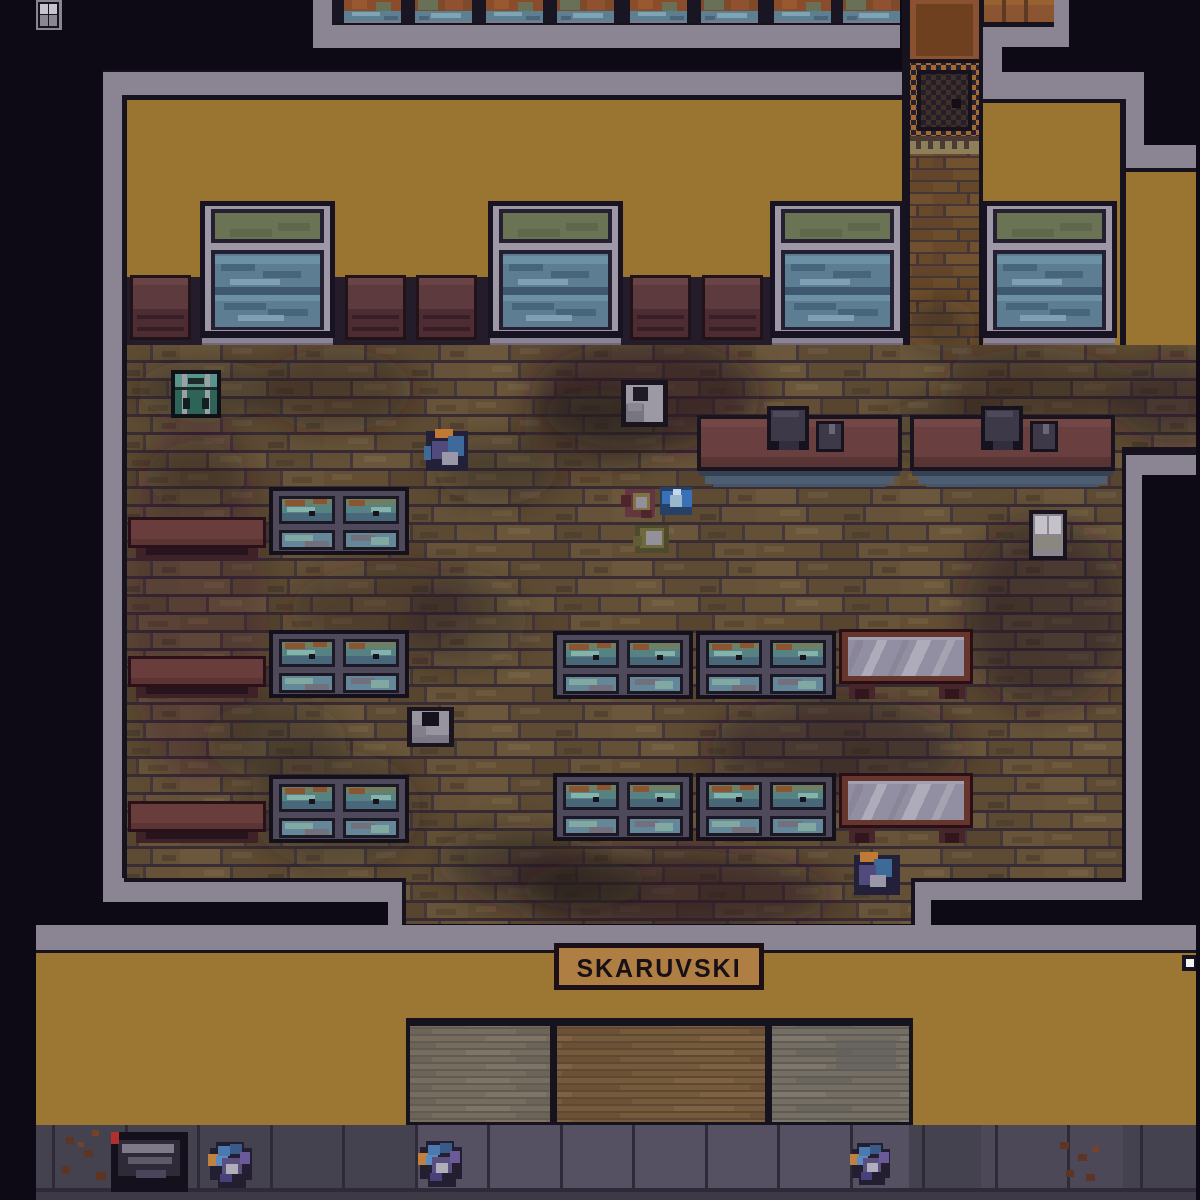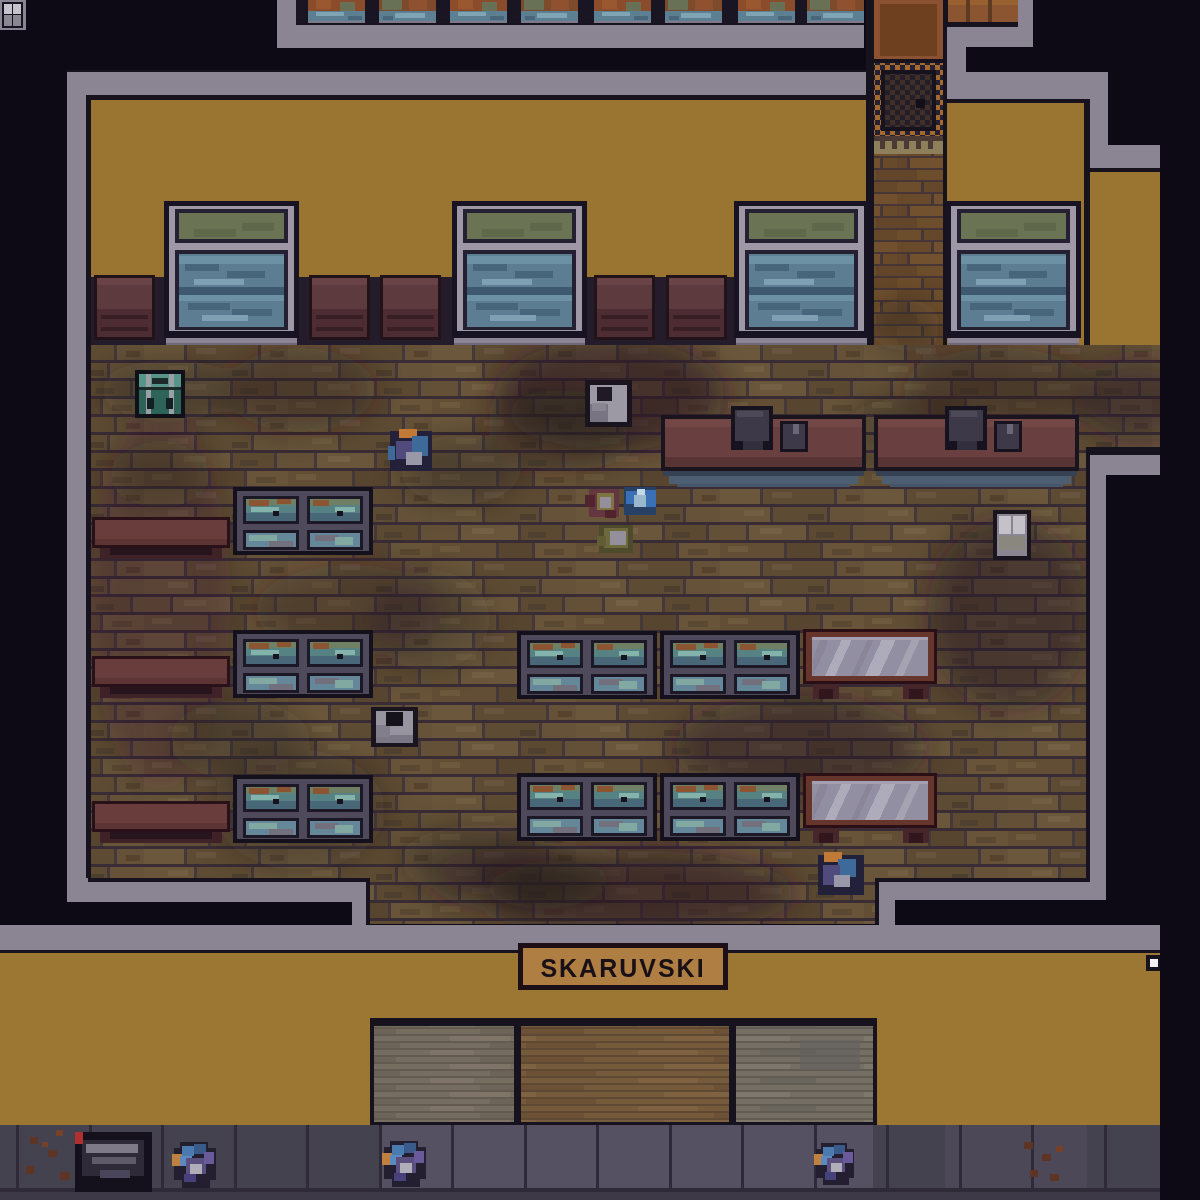--- a/index.html
+++ b/index.html
@@ -1,16 +1,16 @@
 <!DOCTYPE html>
 <html><head>
 <meta charset="utf-8">
 <style>
 html,body{margin:0;padding:0;background:#0d0a15;font-family:"Liberation Sans",sans-serif;}
-#scene{position:relative;width:1160px;height:1200px;overflow:hidden;}
+#scene{position:relative;width:1160px;height:1200px;overflow:hidden;padding-left:36px;}
 svg{display:block}
 </style>
 </head>
 <body>
 <div id="scene">
 <svg width="1200" height="1200" viewBox="0 0 1200 1200" shape-rendering="crispEdges">
 <defs>
 <pattern id="floorP" width="144" height="72" patternUnits="userSpaceOnUse">
  <rect x="0" y="0" width="144" height="72" fill="#614e34"></rect>
  <rect x="0" y="0" width="144" height="3" fill="#3a2c35"></rect>

